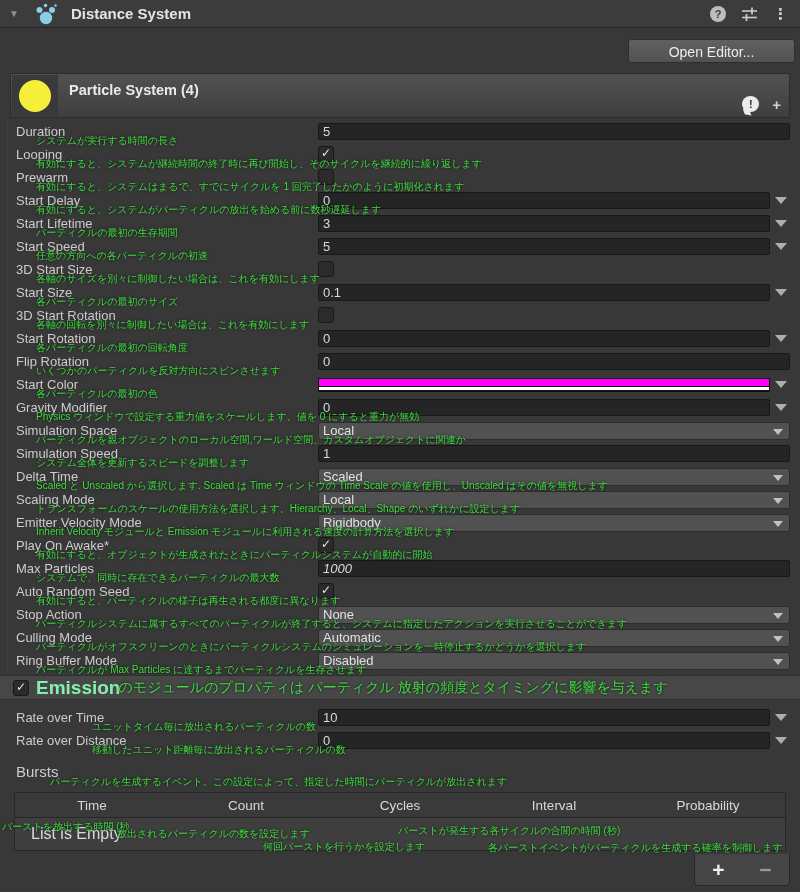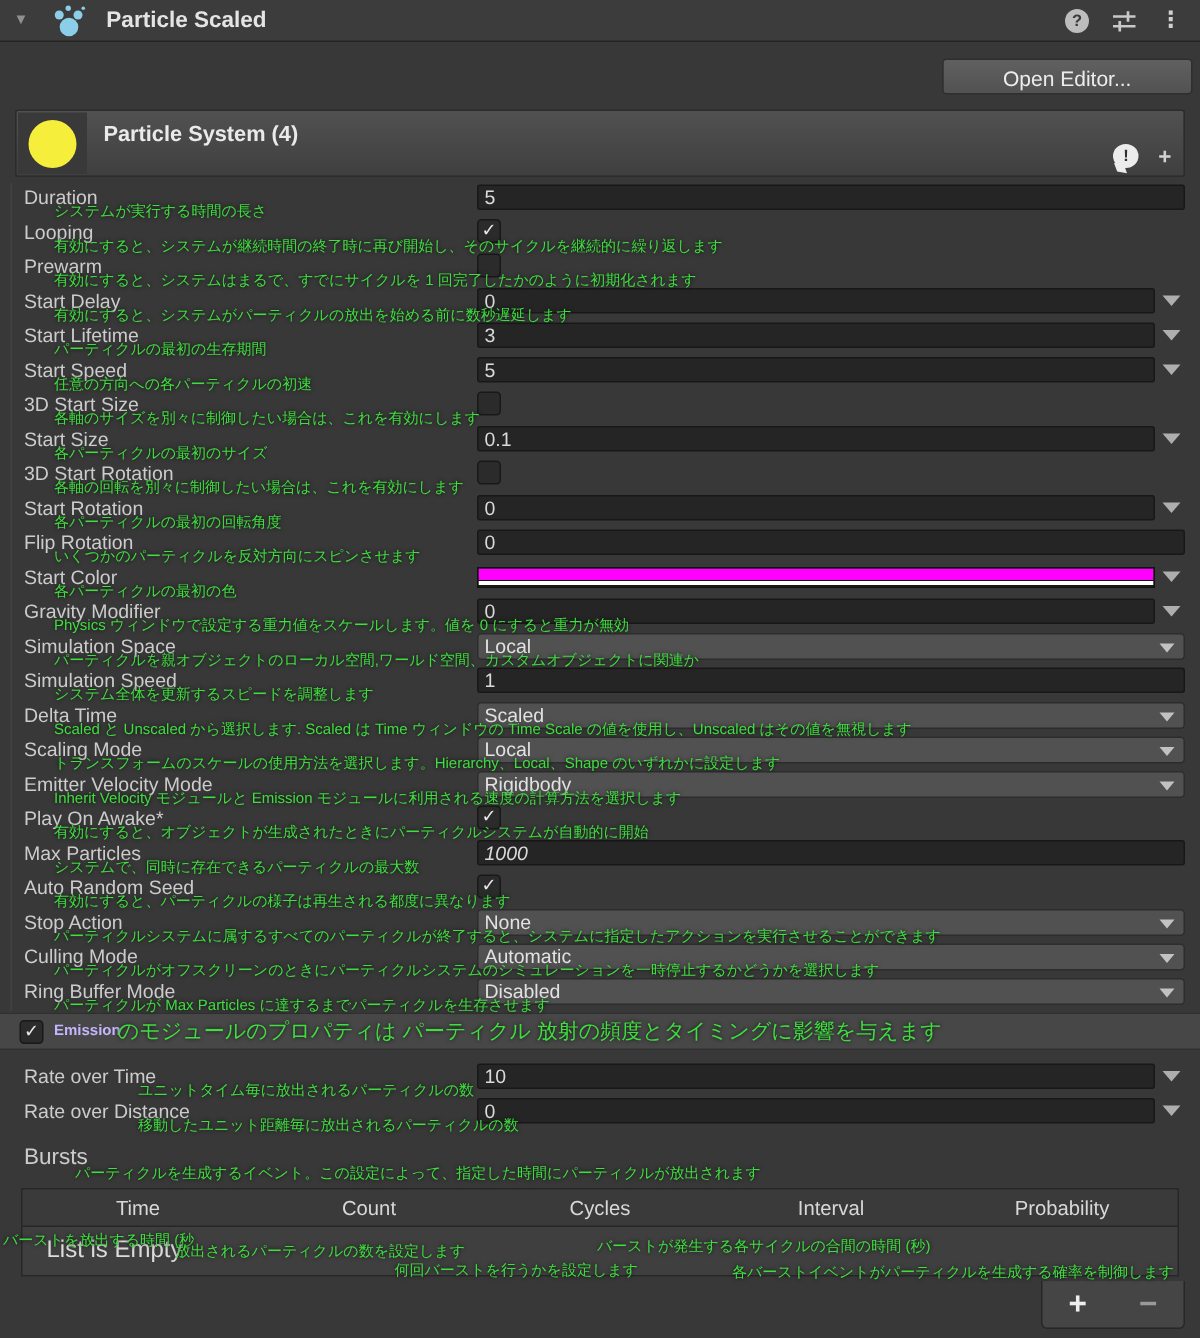--- a/index.html
+++ b/index.html
@@ -63,21 +63,21 @@
   .ctl-arrow-out{position:absolute;left:775px;top:6px;width:0;height:0;z-index:2;
     border-left:6px solid transparent;border-right:6px solid transparent;border-top:7px solid #aeaeae;cursor:pointer;}
   .ctl-color{position:absolute;left:318px;top:3px;width:452px;height:14px;border:1px solid #101010;
     box-sizing:border-box;z-index:2;}
 
   
   .module-header{position:absolute;top:675px;left:0;width:800px;height:25px;background:#474747;
     border-top:1px solid #303030;border-bottom:1px solid #303030;box-sizing:border-box;
     display:flex;align-items:center;}
   .module-header .ctl-check{position:static;margin-left:13px;flex:0 0 auto;}
-  .module-title{margin-left:7px;font-size:10px;font-weight:bold;color:#c4b5fd;white-space:nowrap;}
+  .module-title{margin-left:7px;font-size:19px;font-weight:bold;color:#86efac;white-space:nowrap;}
   .module-tip{font-size:14px;color:#3fdd3f;white-space:nowrap;margin-left:-2px;text-shadow:0 0 3px rgba(0,0,0,.85);}
 
   
   .bursts-label{position:absolute;left:16px;top:763px;font-size:15px;color:#cccccc;}
   .bursts-tip{position:absolute;left:50px;top:775px;font-size:10px;color:#3fdd3f;white-space:nowrap;
     text-shadow:0 0 3px rgba(0,0,0,.85);z-index:4;}
   .burst-table{position:absolute;left:14px;top:792px;width:772px;}
   .bt-header{height:26px;background:#3a3a3a;border:1px solid #272727;box-sizing:border-box;
     display:flex;align-items:center;}
   .bt-col{flex:1;text-align:center;font-size:13.5px;color:#d8d8d8;}
@@ -104,21 +104,21 @@
 
   <div class="topbar">
     <span class="foldout">▼</span>
     <svg class="ps-icon" viewBox="0 0 24 24">
       <circle cx="12" cy="16" r="6.2" fill="#8ccde8"></circle>
       <circle cx="5.5" cy="8" r="3" fill="#8ccde8"></circle>
       <circle cx="18" cy="8" r="3" fill="#8ccde8"></circle>
       <circle cx="11.5" cy="3.5" r="1.8" fill="#8ccde8"></circle>
       <circle cx="21.5" cy="3.5" r="1.2" fill="#8ccde8"></circle>
     </svg>
-    <span class="topbar-title">Particle Scaled</span>
+    <span class="topbar-title">Distance System</span>
     <span class="topbar-right">
       <span class="help-circle">?</span>
       <svg width="17" height="16" viewBox="0 0 17 16" style="cursor:pointer;">
         <line x1="1" y1="5" x2="16" y2="5" stroke="#c8c8c8" stroke-width="1.6"></line>
         <line x1="11" y1="1.5" x2="11" y2="8.5" stroke="#c8c8c8" stroke-width="1.8"></line>
         <line x1="1" y1="11.5" x2="16" y2="11.5" stroke="#c8c8c8" stroke-width="1.6"></line>
         <line x1="5.5" y1="8" x2="5.5" y2="15" stroke="#c8c8c8" stroke-width="1.8"></line>
       </svg>
       <span class="kebab">⋮</span>
     </span>

